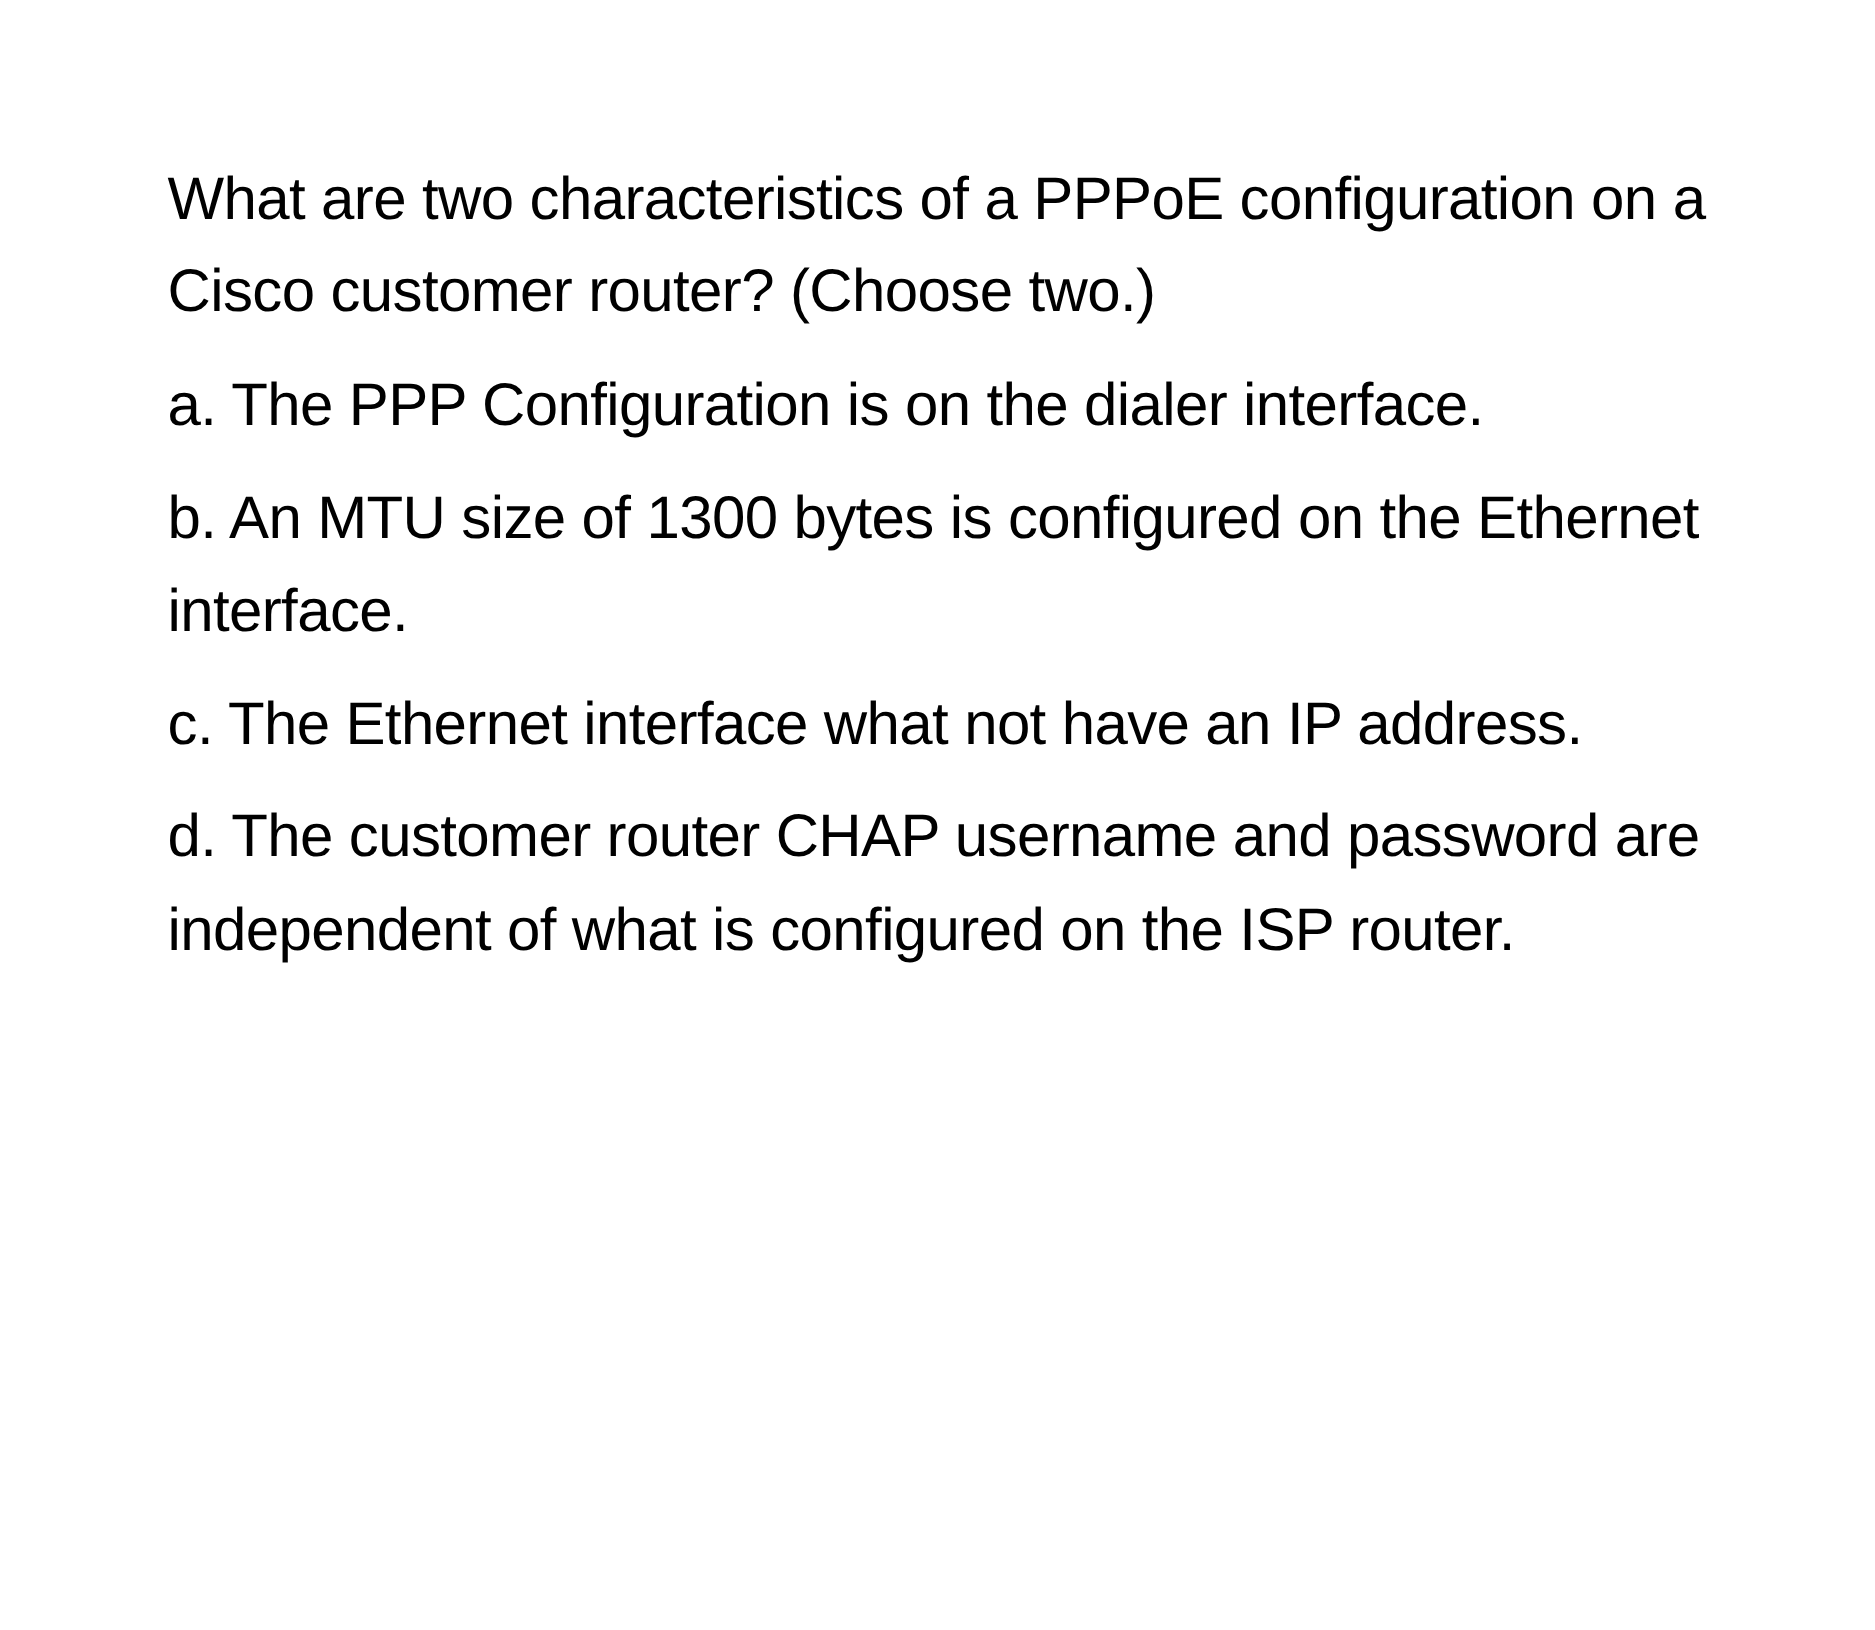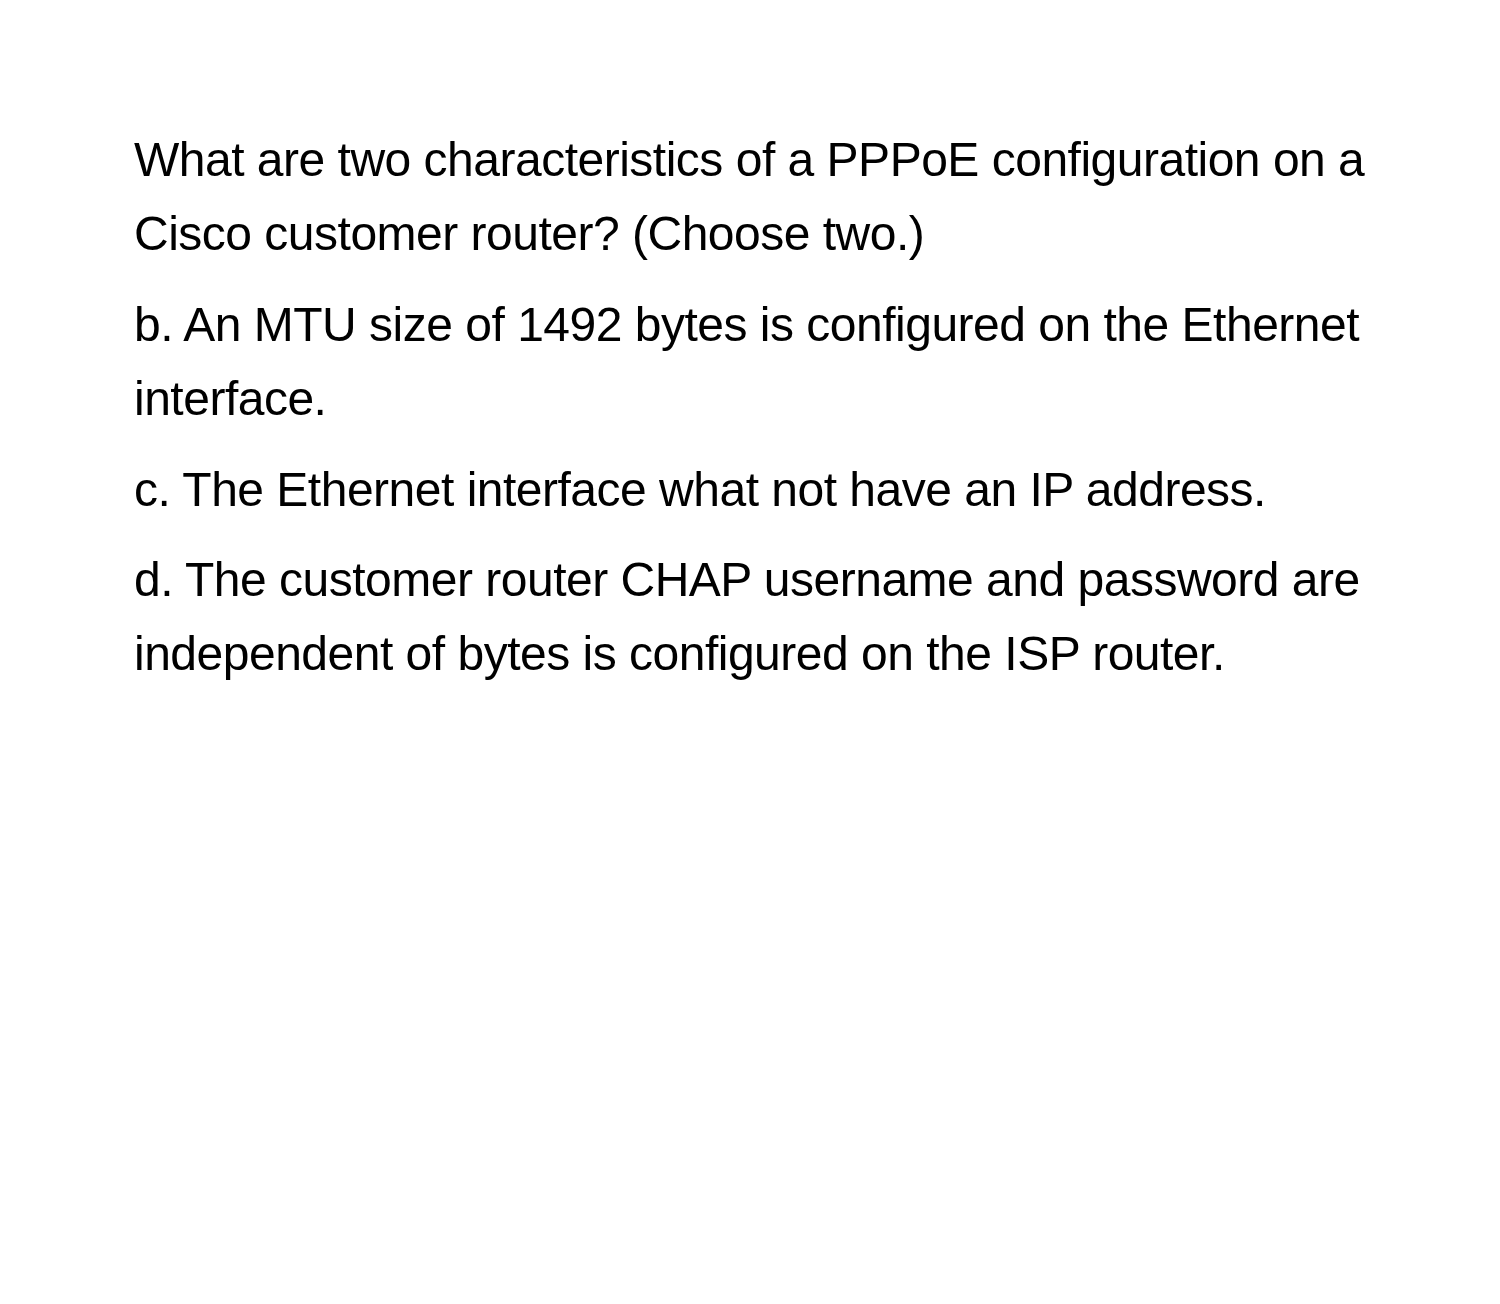--- a/index.html
+++ b/index.html
@@ -25,16 +25,17 @@
     }
     .option {
       margin-bottom: 0;
     }
   </style>
 </head>
 <body>
 
 <div class="content">
   <div class="question">What are two characteristics of a PPPoE configuration on a Cisco customer router? (Choose two.)</div>
-  <div class="option">b. An MTU size of 1492 bytes is configured on the Ethernet interface.</div>
+  <div class="option">a. The PPP Configuration is on the dialer interface.</div>
+  <div class="option">b. An MTU size of 1300 bytes is configured on the Ethernet interface.</div>
   <div class="option">c. The Ethernet interface what not have an IP address.</div>
-  <div class="option">d. The customer router CHAP username and password are independent of bytes is configured on the ISP router.</div>
+  <div class="option">d. The customer router CHAP username and password are independent of what is configured on the ISP router.</div>
 </div>
 
 </body></html>

